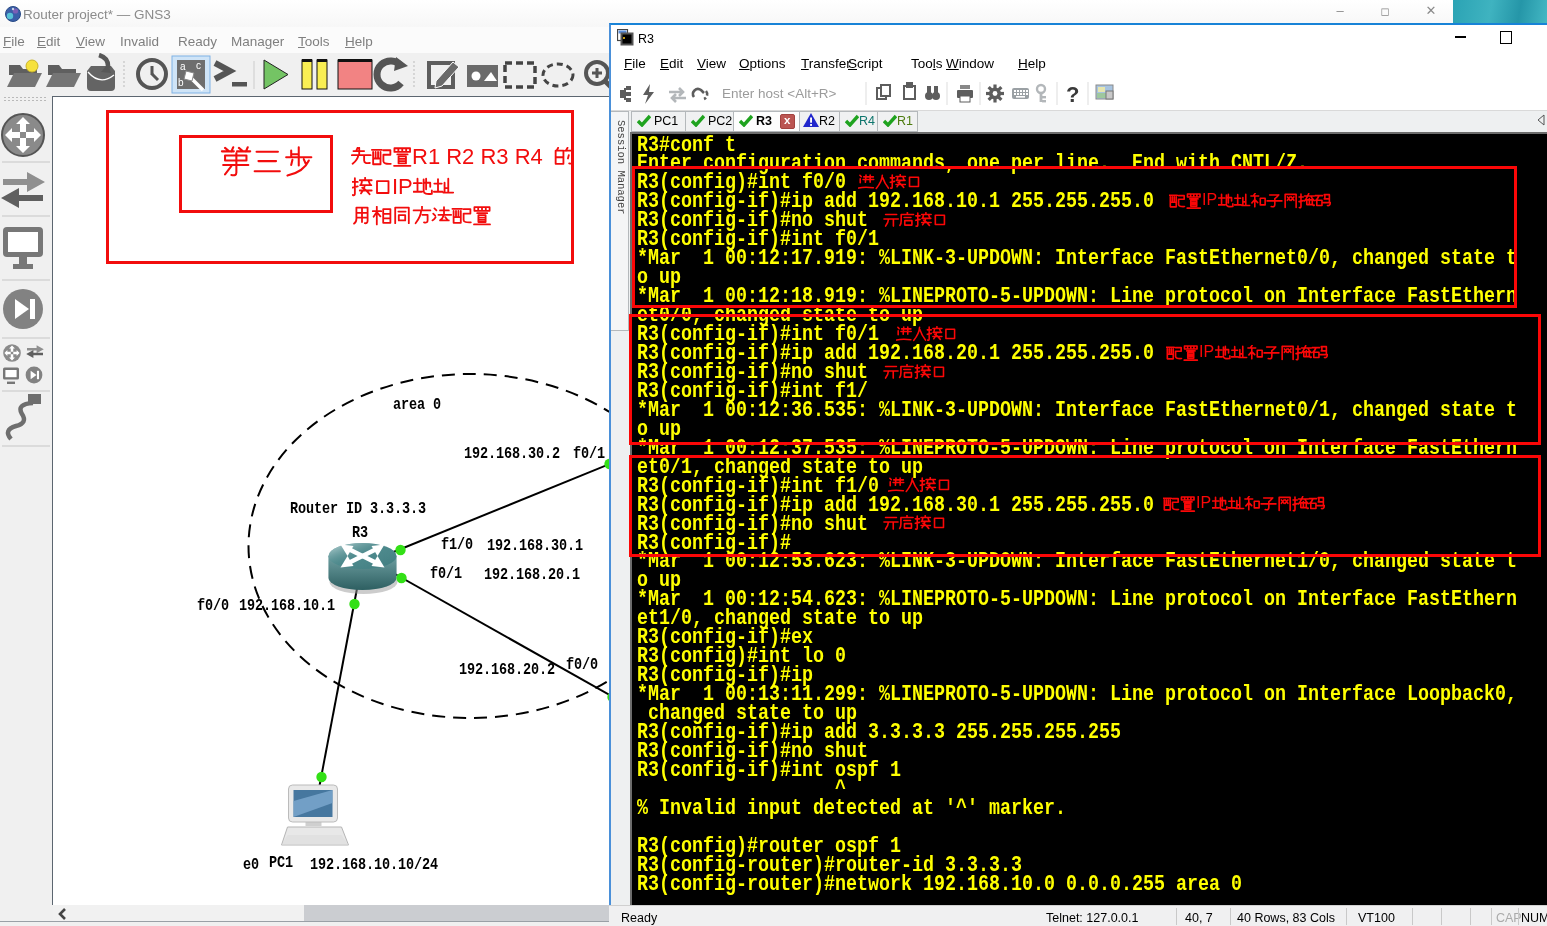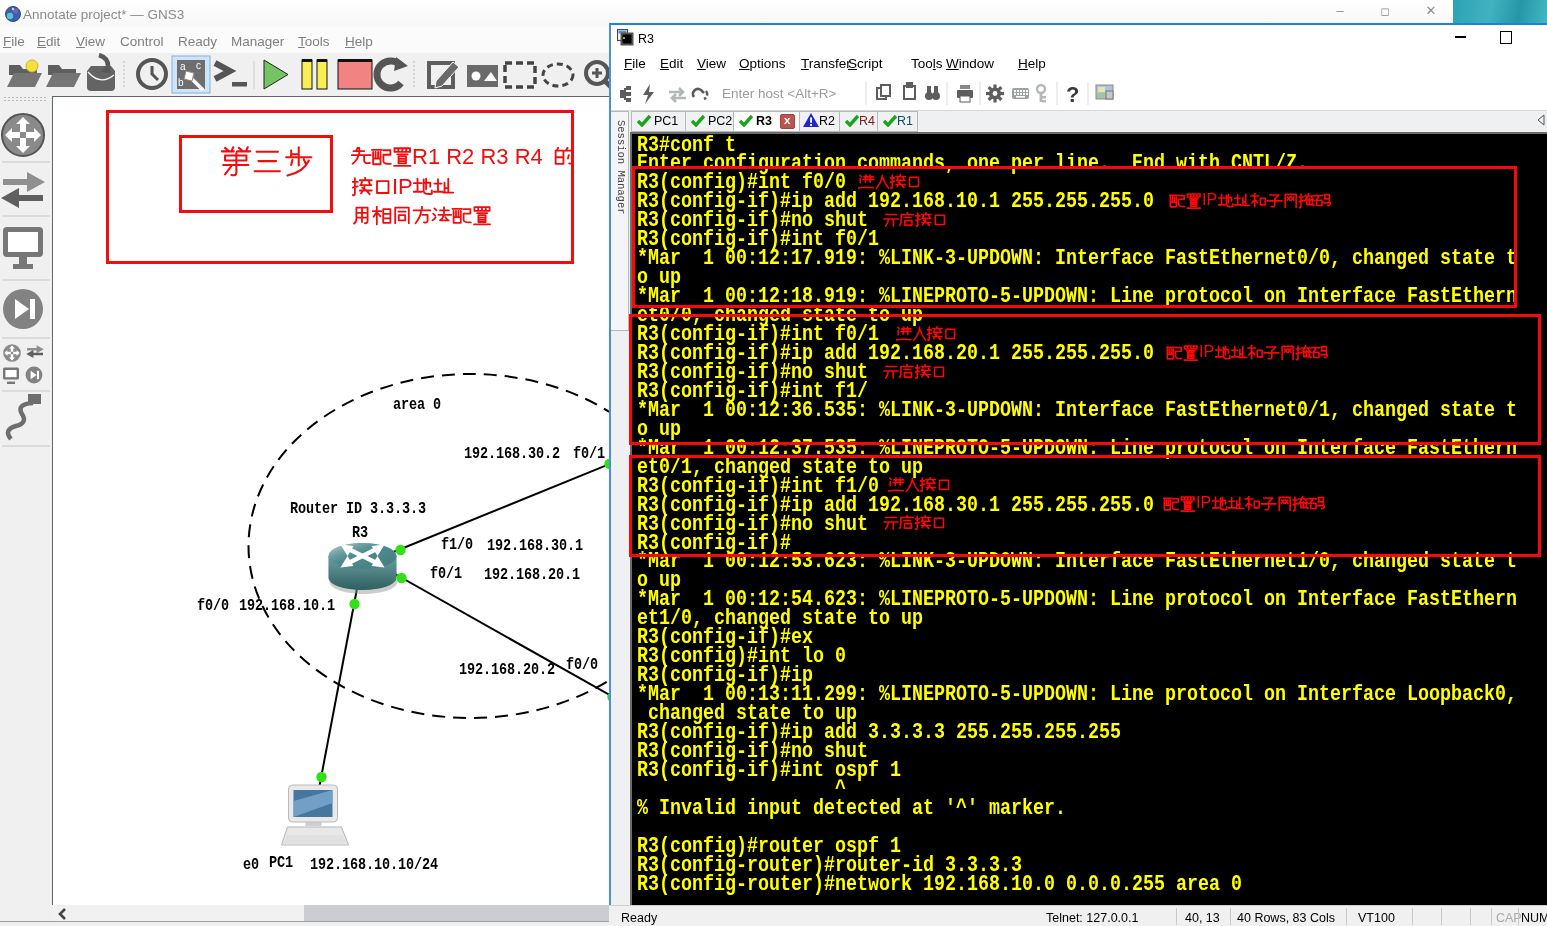--- a/index.html
+++ b/index.html
@@ -38,29 +38,29 @@
 </style></head><body>
 <div id="gns3"></div>
 <div id="gtitle"></div>
 <svg class="abs" style="left:5px;top:6px" width="16" height="16" viewBox="0 0 16 16">
 <circle cx="8" cy="8" r="7.5" fill="#3b5fa8"></circle>
     <circle cx="8" cy="8" r="7.5" fill="none" stroke="#274a86"></circle>
 <circle cx="5" cy="10" r="3.2" fill="#57c2d6"></circle>
     <circle cx="10.5" cy="5" r="2.6" fill="#7b5fb5"></circle>
 <circle cx="8" cy="3" r="1.2" fill="#fff" opacity="0.7"></circle>
   </svg>
-<div class="abs" style="left:23px;top:6.5px;font-size:13.5px;color:#8b8b8b">Annotate project* — GNS3</div>
+<div class="abs" style="left:23px;top:6.5px;font-size:13.5px;color:#8b8b8b">Router project* — GNS3</div>
 <div class="gwbtn" style="left:1317px">–</div>
 <div class="gwbtn" style="left:1362px;font-size:11px">◻</div>
 <div class="gwbtn" style="left:1408px">✕</div>
 <div id="gmenu">
     <span style="left:3px"><u>F</u>ile</span>
     <span style="left:37px"><u>E</u>dit</span>
     <span style="left:76px"><u>V</u>iew</span>
-    <span style="left:120px">Control</span>
+    <span style="left:120px">Invalid</span>
     <span style="left:178px">Ready</span>
     <span style="left:231px">Manager</span>
     <span style="left:298px"><u>T</u>ools</span>
     <span style="left:345px"><u>H</u>elp</span>
   </div>
 <svg class="abs" style="left:0;top:53px" width="620" height="43" viewBox="0 0 620 43">
     <g transform="translate(8,8)" fill="#666">
       <path d="M1,4 h11 l3,4 h14 v6 h-28 z" fill="#5f5f5f"></path>
       <path d="M-1,26 l7,-14 h28 l-7,14 z" fill="#757575"></path>
     </g>
@@ -408,26 +408,26 @@
 <svg class="abs" style="left:803px;top:113px" width="16" height="15" viewBox="0 0 16 15">
     <path d="M8,0 L16,14 H0 z" fill="#2026cc"></path>
     <rect x="7.1" y="4.5" width="1.9" height="5.2" fill="#fff"></rect>
     <rect x="7.1" y="11" width="1.9" height="1.9" fill="#fff"></rect>
   </svg>
 <div class="abs" style="left:819px;top:114px;font-size:12.5px;color:#000">R2</div>
 <div class="tab" style="left:839px;top:111px;width:39px;background:#f0f1f2"></div>
 <svg class="abs" style="left:845px;top:114px" width="14" height="13" viewBox="0 0 14 13">
     <path d="M1,7 l4,4 8,-9" stroke="#1fa31f" stroke-width="3.4" fill="none"></path>
   </svg>
-<div class="abs" style="left:859px;top:114px;font-size:12.5px;color:#7f1d1d">R4</div>
+<div class="abs" style="left:859px;top:114px;font-size:12.5px;color:#0f766e">R4</div>
 <div class="tab" style="left:877px;top:111px;width:41px;background:#f0f1f2"></div>
 <svg class="abs" style="left:883px;top:114px" width="14" height="13" viewBox="0 0 14 13">
     <path d="M1,7 l4,4 8,-9" stroke="#1fa31f" stroke-width="3.4" fill="none"></path>
   </svg>
-<div class="abs" style="left:897px;top:114px;font-size:12.5px;color:#0c4a6e">R1</div>
+<div class="abs" style="left:897px;top:114px;font-size:12.5px;color:#4d7c0f">R1</div>
 <div class="abs" style="left:780px;top:113.5px;width:15px;height:15px;background:#bb5552;border-radius:2px;border:1px solid #a34340"></div>
 <div class="abs" style="left:784px;top:114px;font-size:11.5px;color:#fff;font-weight:bold">x</div>
 <svg class="abs" style="left:1537px;top:114px" width="8" height="12" viewBox="0 0 8 12">
     <path d="M7,1 L1,6 7,11 z" fill="none" stroke="#555"></path>
   </svg>
 <div id="sessmgr"></div>
 <div id="sesstab"></div>
 <div id="sesstxt">Session Manager</div>
 <div id="tscreen"></div>
 <pre id="tpre">R3#conf t
@@ -548,21 +548,21 @@
 <svg style="position:absolute;left:883px;top:515.2px;" width="64" height="16" viewBox="0 0 400 100" preserveAspectRatio="none" fill="none" stroke="#fb0707" stroke-width="10" stroke-linecap="round" stroke-linejoin="round">
     <path transform="translate(0,0)" d="M16,16 H84 M6,44 H94 M34,44 Q32,68 16,88 M64,44 V88"></path>
     <path transform="translate(100,0)" d="M50,2 V12 M12,16 H88 M12,16 V54 Q12,74 4,84 M30,34 H72 M34,54 H78 M34,54 V82 M78,54 V82 M34,82 H78"></path>
     <path transform="translate(200,0)" d="M14,6 V80 M14,80 Q14,92 4,88 M2,24 H28 M2,52 L28,46 M64,4 V16 M38,16 H96 M48,24 L44,38 M82,22 L88,36 M40,40 H94 M62,42 Q60,64 44,80 M50,52 Q70,62 86,84 M38,66 H96"></path>
     <path transform="translate(300,0)" d="M22,20 H78 M22,20 V78 M78,20 V78 M22,78 H78"></path>
   </svg>
 <div id="tstatus"></div>
 <div id="tstatus">
     <span style="left:12px">Ready</span>
     <span style="left:437px">Telnet: 127.0.0.1</span>
-    <span style="left:576px">40, 13</span>
+    <span style="left:576px">40, 7</span>
     <span style="left:628px">40 Rows, 83 Cols</span>
     <span style="left:749px">VT100</span>
     <span style="left:912px">NUM</span>
     <span style="left:887px;color:#aaa">CAP</span>
     <div class="vsep" style="left:567px"></div>
     <div class="vsep" style="left:621px"></div>
     <div class="vsep" style="left:737px"></div>
     <div class="vsep" style="left:803px"></div>
     <div class="vsep" style="left:832px"></div>
     <div class="vsep" style="left:861px"></div>

